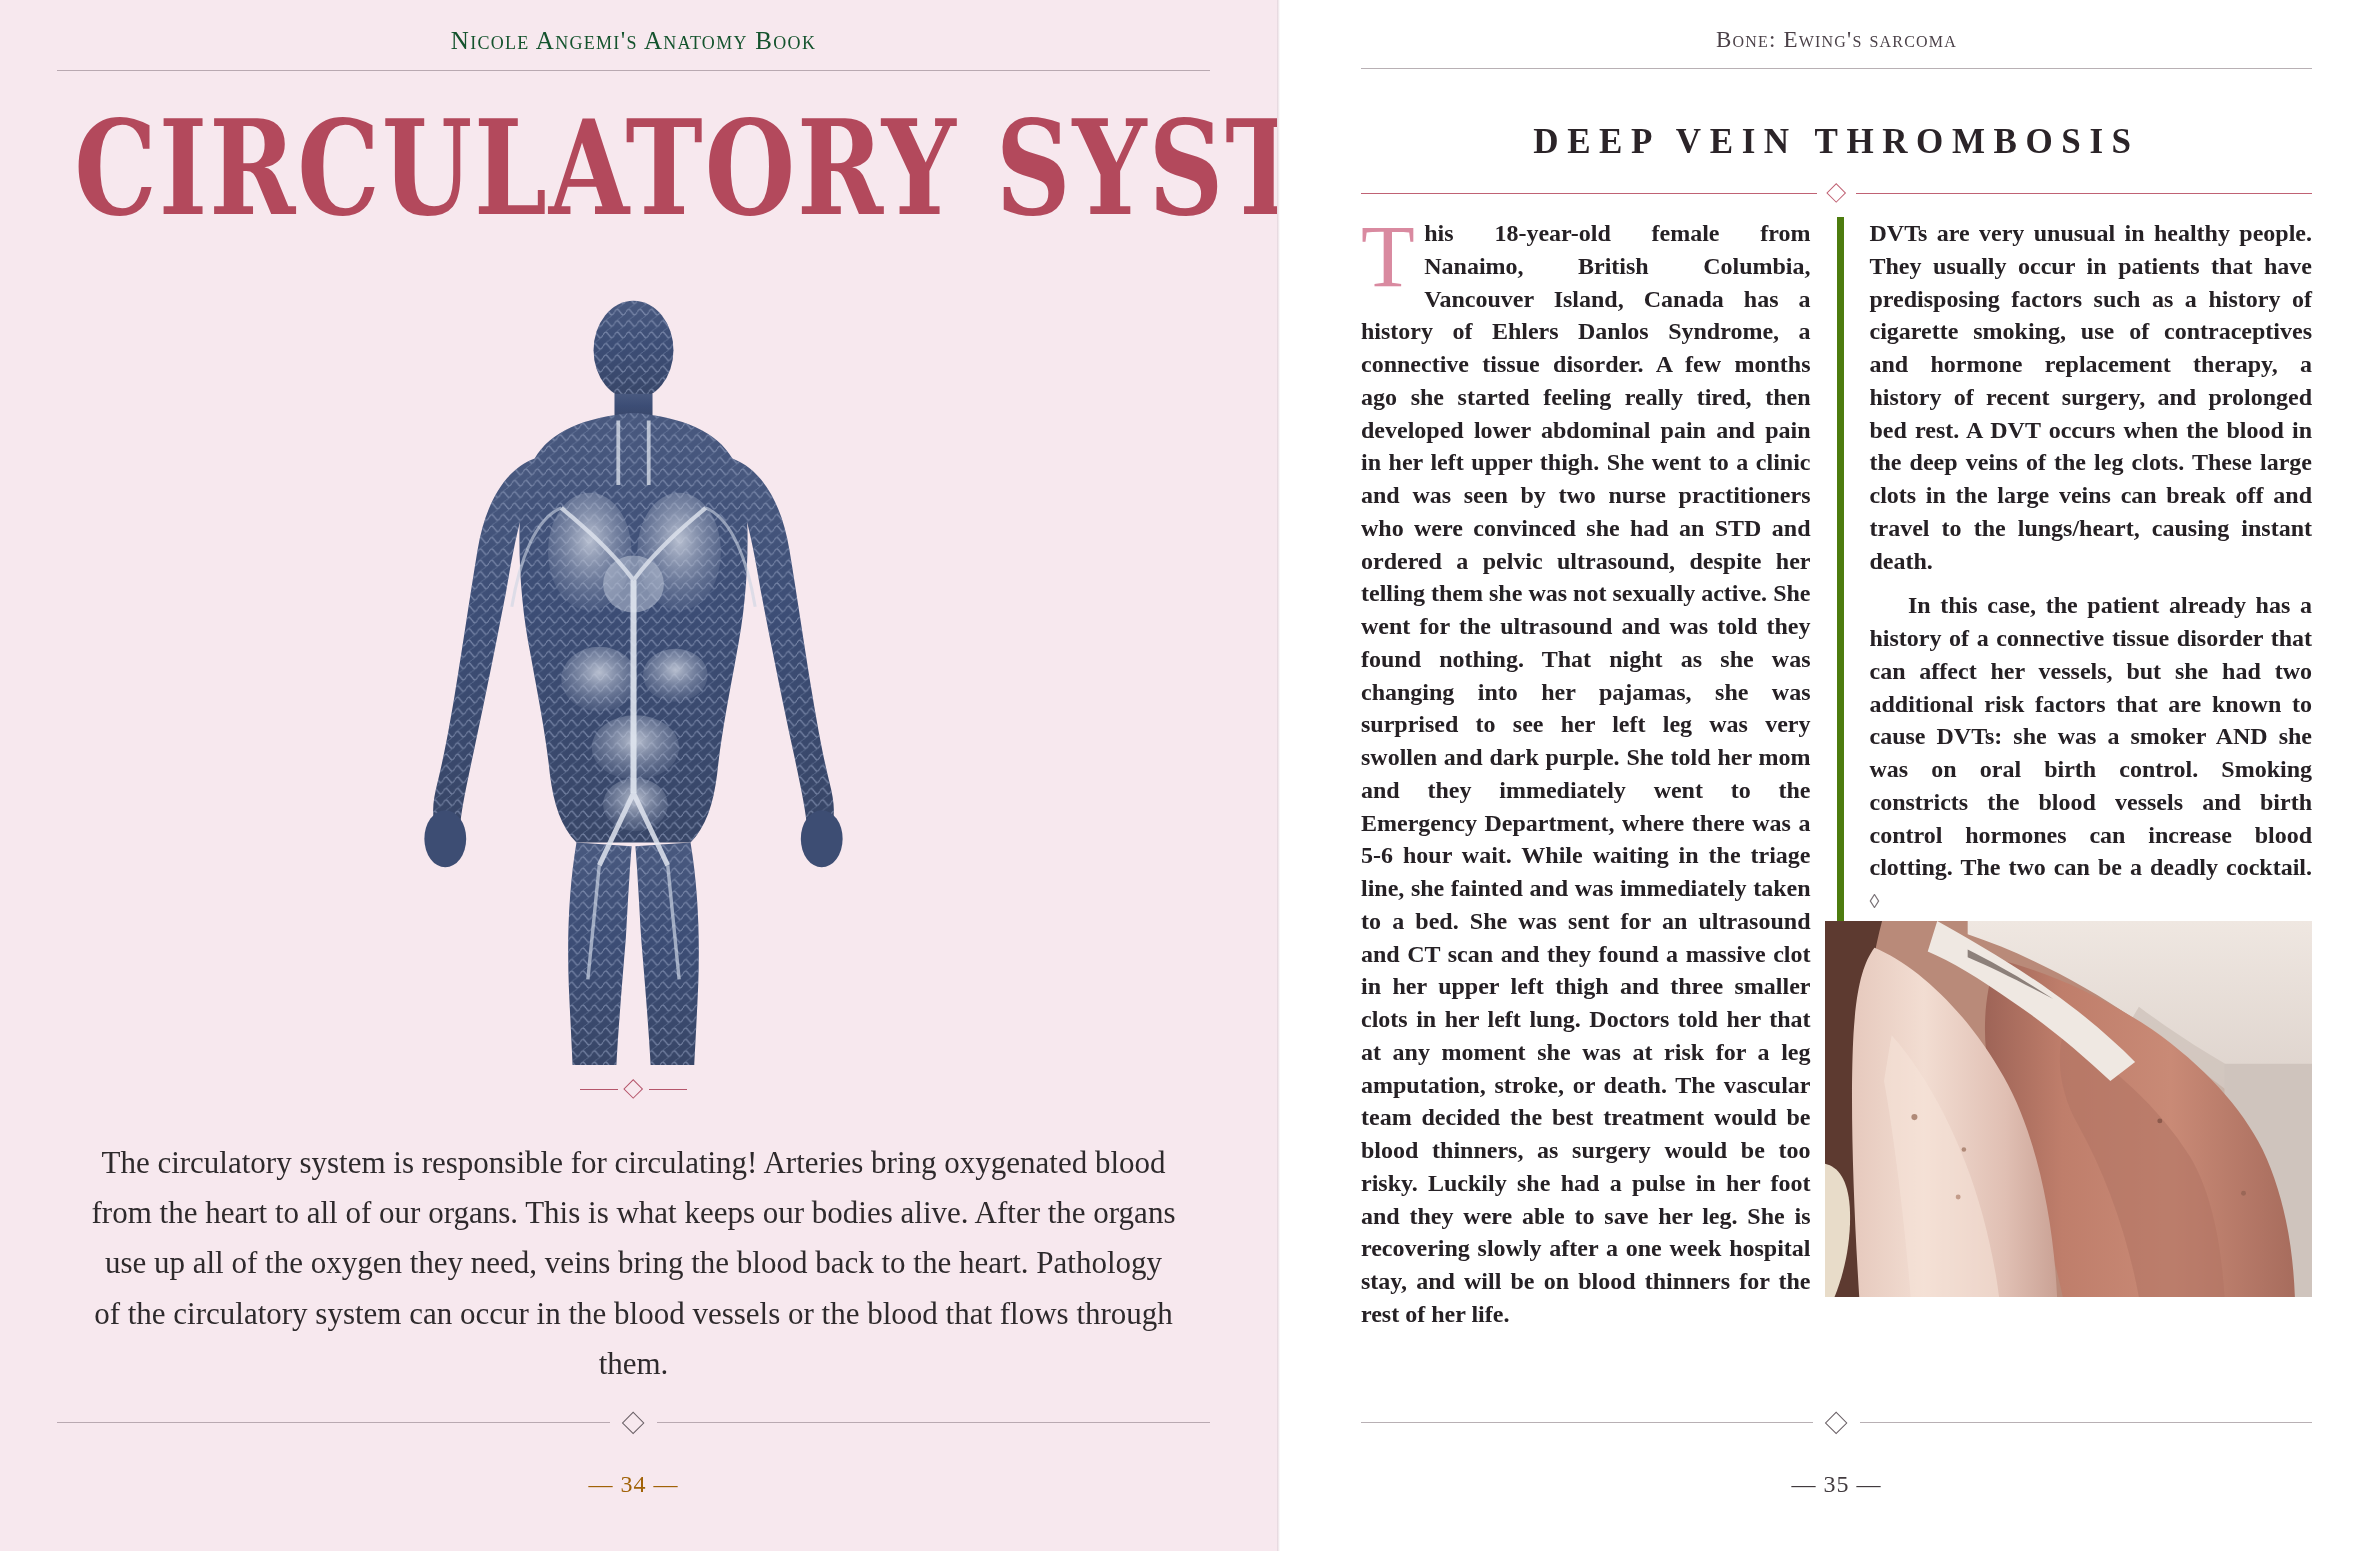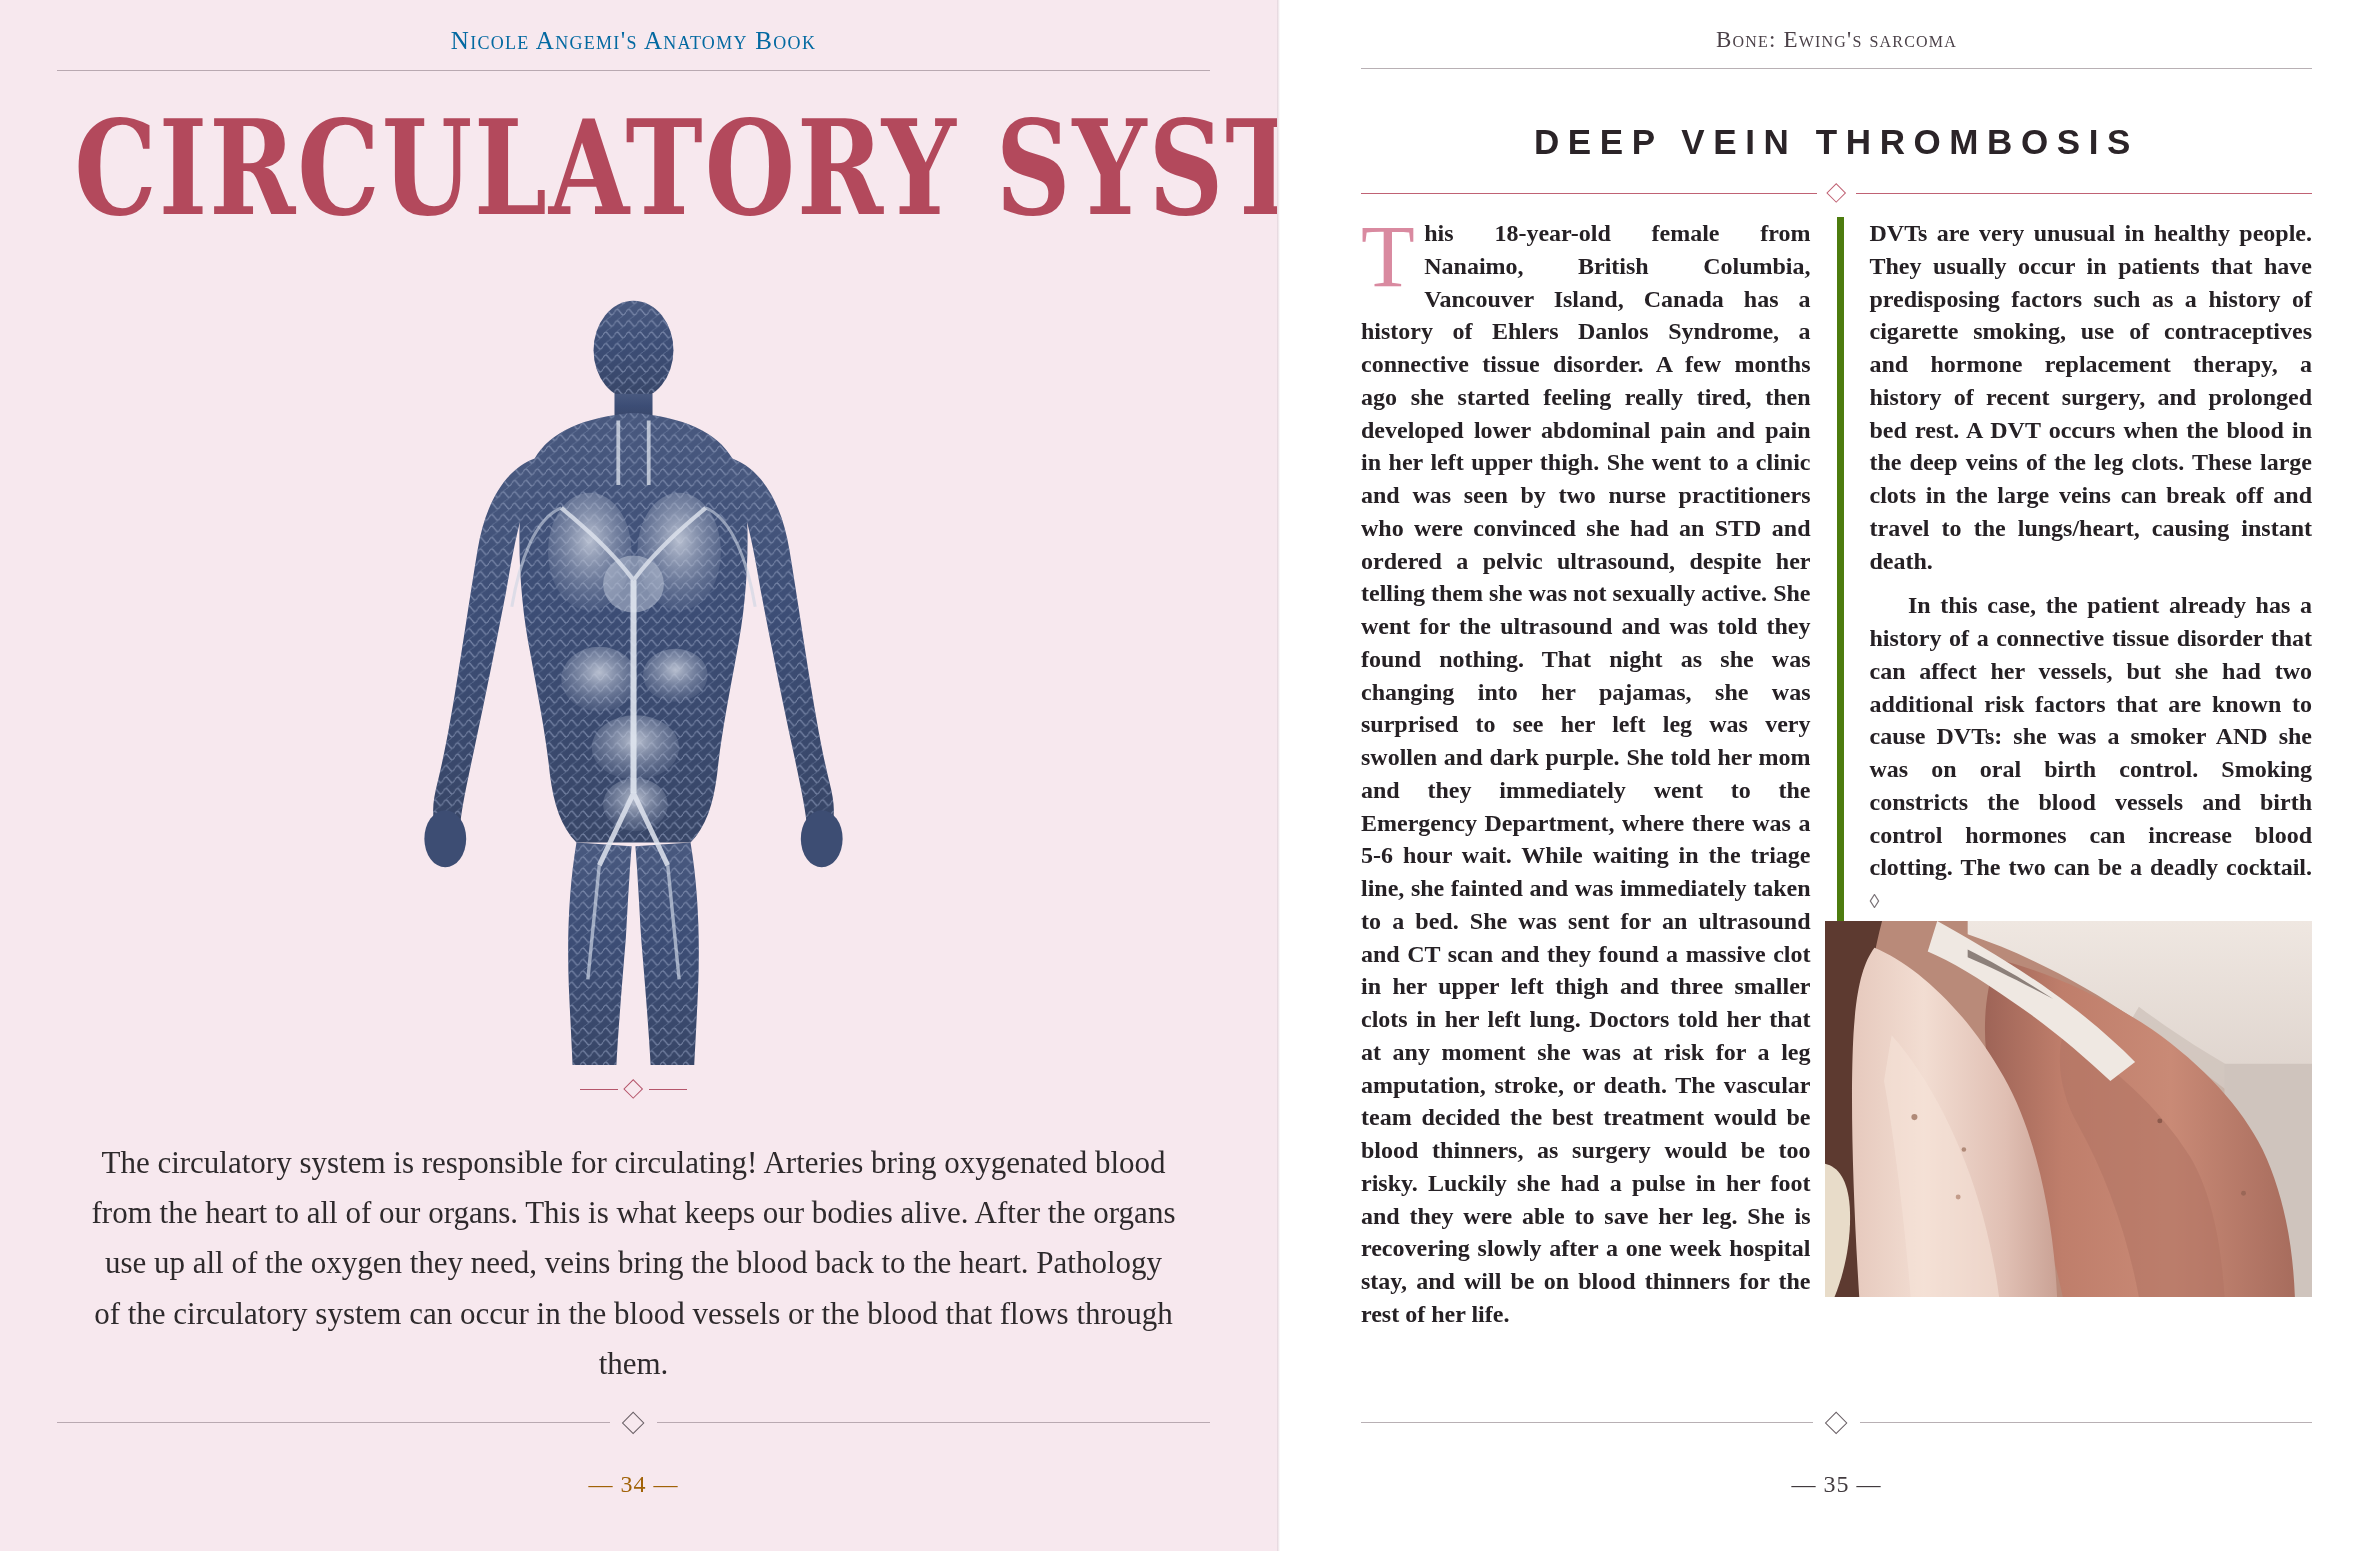--- a/index.html
+++ b/index.html
@@ -22,21 +22,21 @@
   .page-left-inner{
     position:absolute;left:57px;right:67px;top:0;bottom:0;
   }
   .running-head{
     position:absolute;top:27px;left:0;right:0;
     text-align:center;
     font-family:"Liberation Serif", serif;
     font-variant:small-caps;
     font-size:25px;
     letter-spacing:1.3px;
-    color:#0369a1;
+    color:#14532d;
     white-space:nowrap;
   }
   .head-rule{
     position:absolute;top:70px;left:0;right:0;
     height:1px;background:#b9a9b1;
   }
   .big-title{
     position:absolute;top:103px;left:0;right:0;
     text-align:center;
     color:#b3495c;
@@ -116,21 +116,21 @@
     position:absolute;top:68px;left:0;right:0;height:1px;background:#b8b0b4;
   }
   .article-title{
     position:absolute;top:122px;left:0;right:0;
     text-align:center;
     font-size:35px;
     font-weight:700;
     letter-spacing:8.6px;
     color:#2b2428;
     white-space:nowrap;
-    font-family:Liberation Sans, sans-serif;
+    font-family:Liberation Serif, serif;
   }
   .rule-orn{
     position:absolute;top:186px;left:0;right:0;
     display:flex;align-items:center;justify-content:center;
   }
   .rule-orn .line{flex:1 1 auto;height:1.3px;background:#c06274;}
   .rule-orn .dia{
     width:12.4px;height:12.4px;border:1.5px solid #c06274;
     transform:rotate(45deg);margin:0 12.4px;flex:0 0 auto;
   }

